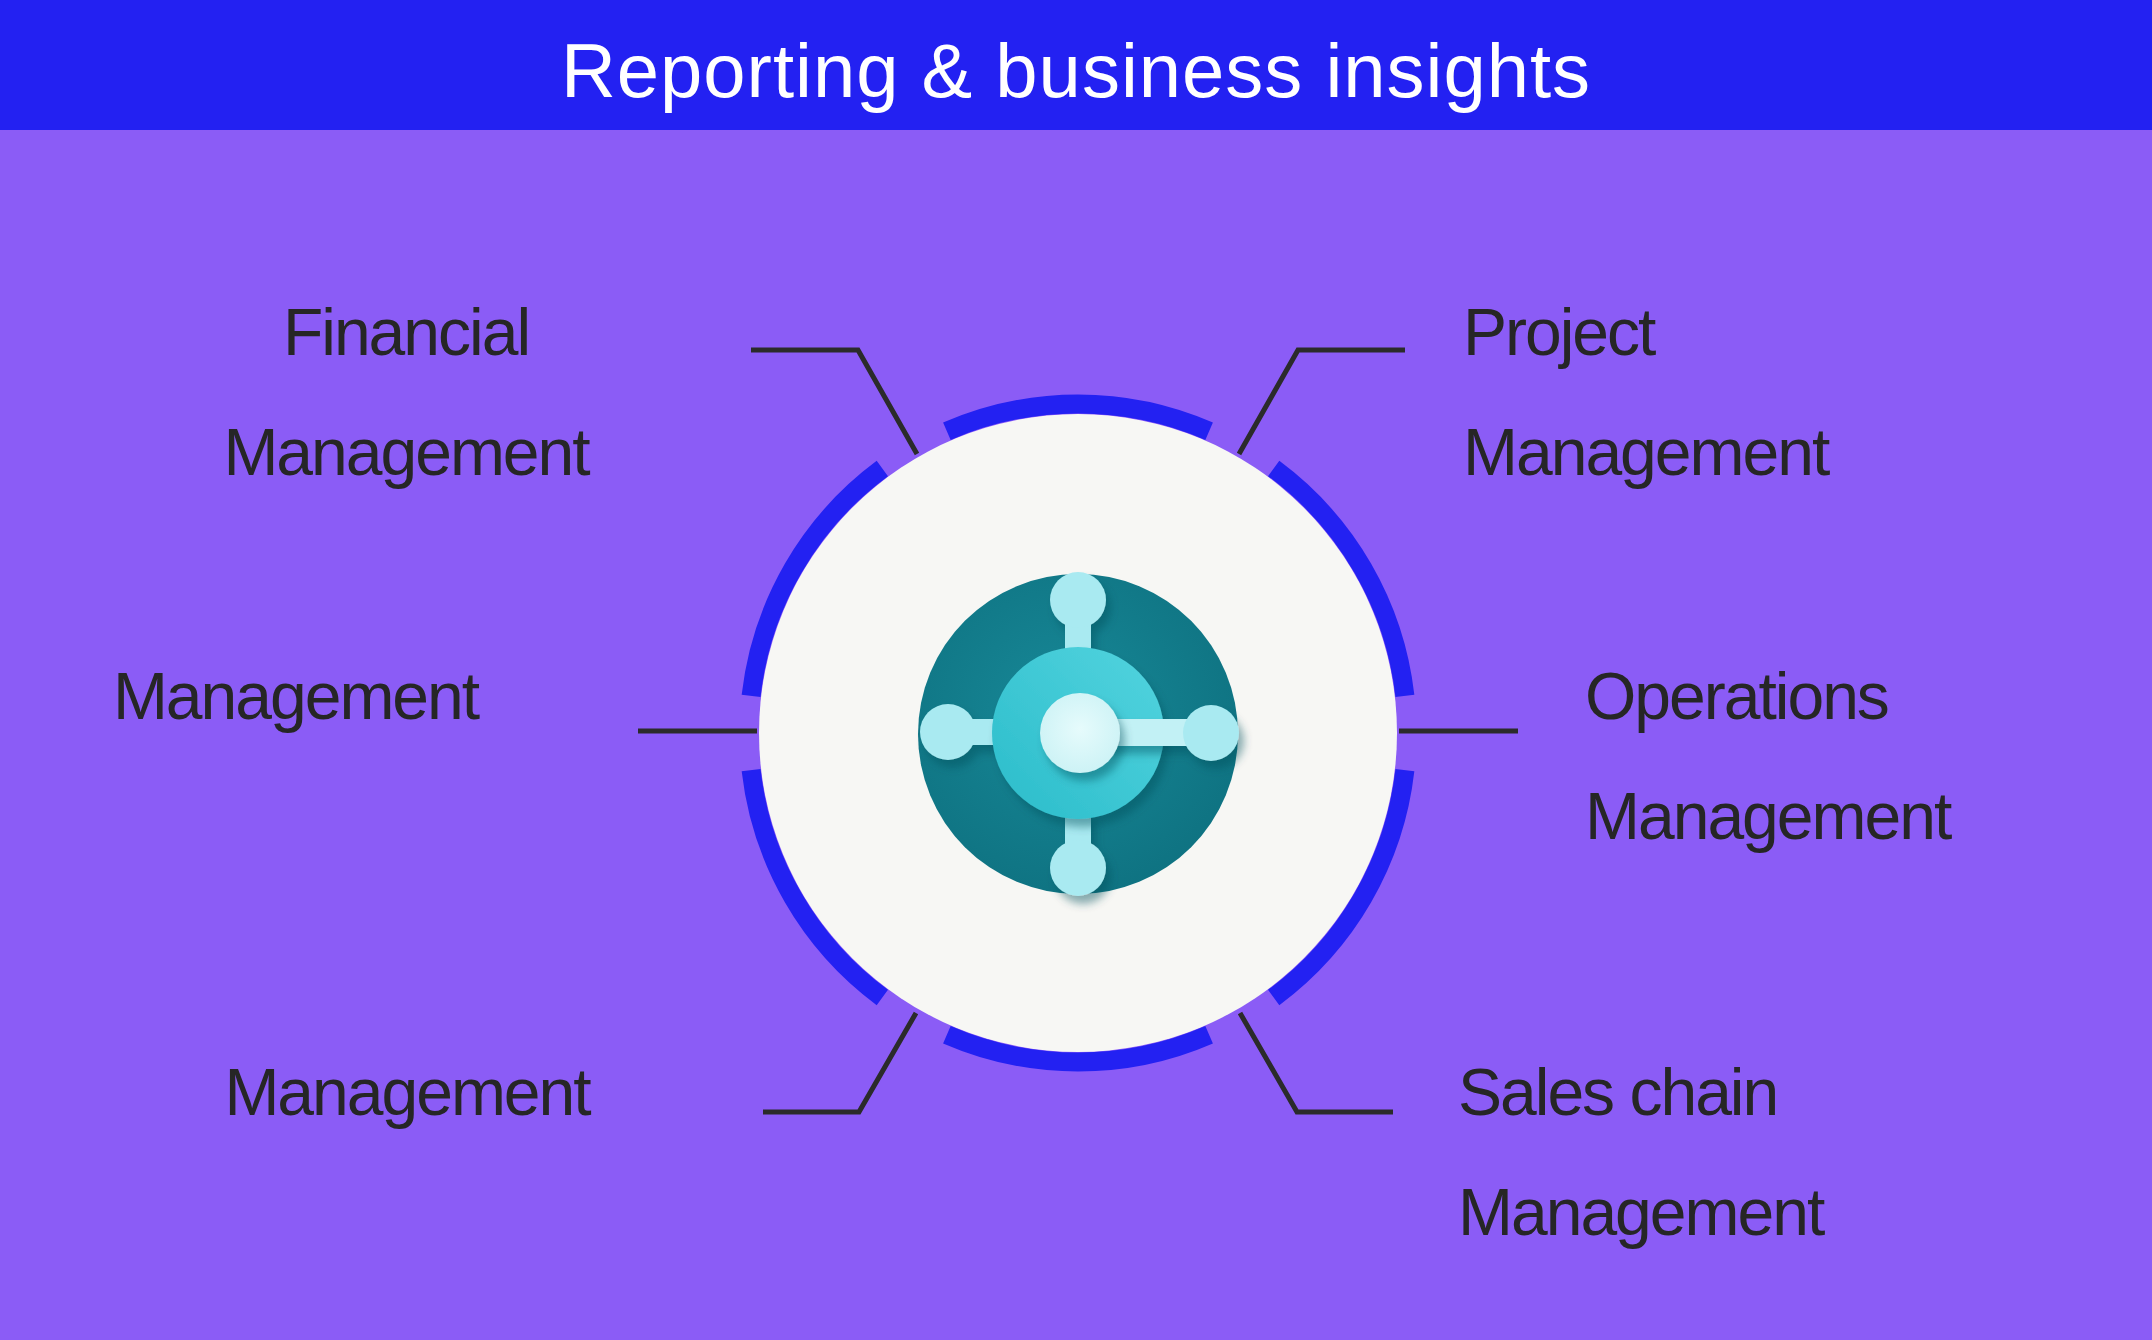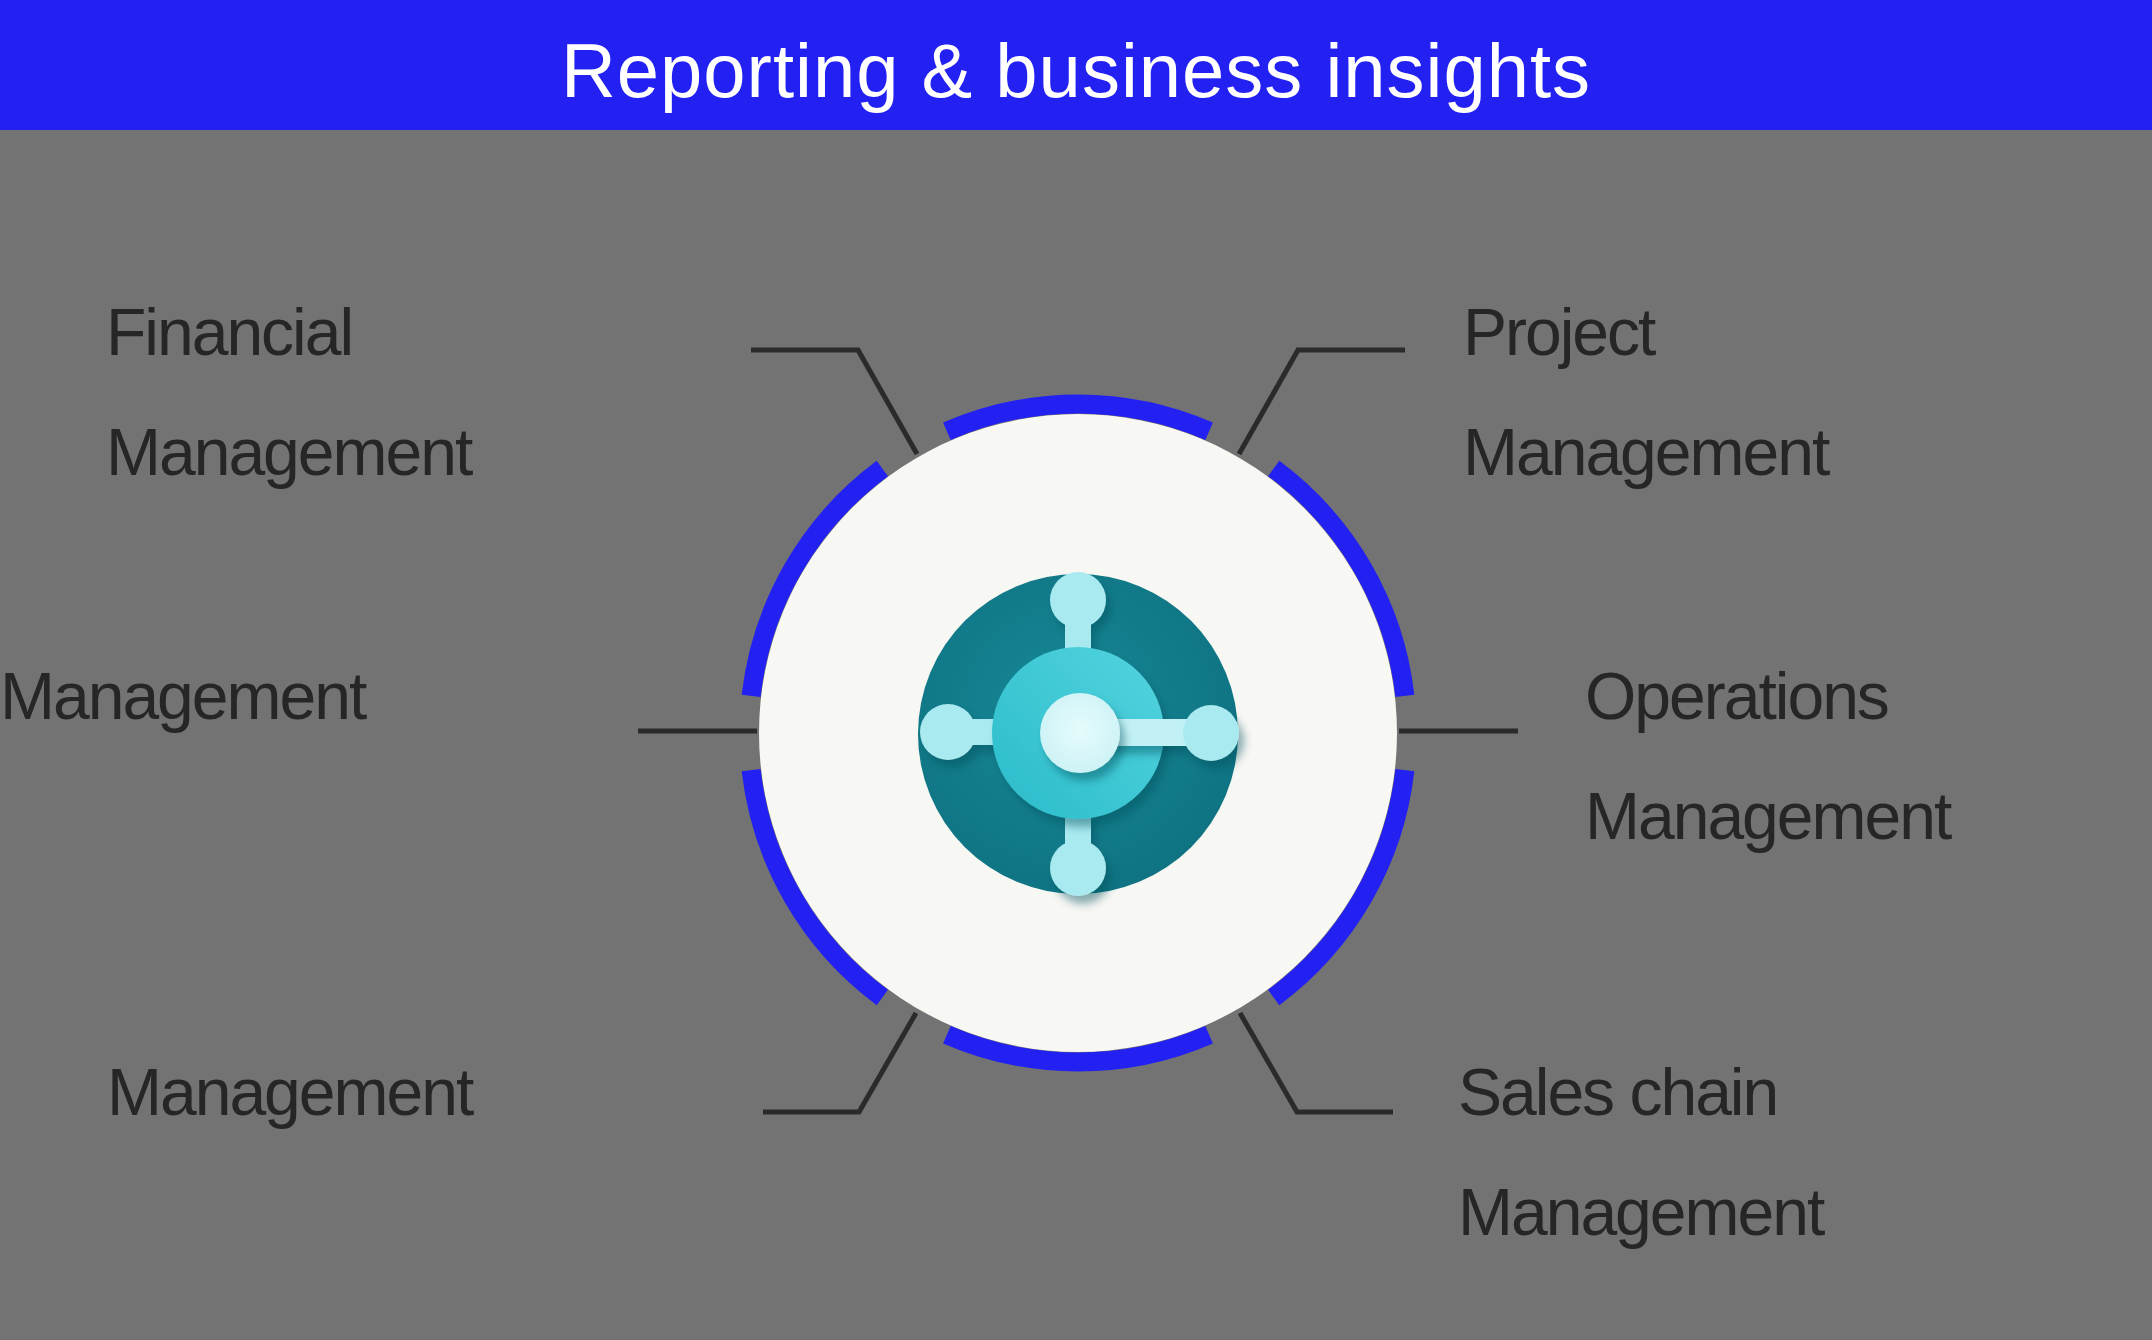--- a/index.html
+++ b/index.html
@@ -1,19 +1,19 @@
 <!DOCTYPE html>
 <html><head>
 <meta charset="utf-8">
 <style>
   html,body{margin:0;padding:0;background:#E9E9E4;}
   .stage{
     position:relative;
     width:2152px;height:1340px;
-    background:#737373;
+    background:#8b5cf6;
     overflow:hidden;
     font-family:"Liberation Sans", sans-serif;
   }
   .header{
     position:absolute;left:0;top:0;width:2152px;height:130px;
     background:#2321F2;
     display:flex;align-items:center;justify-content:center;
     padding-top:10px;box-sizing:border-box;
   }
   .header .title{
@@ -27,21 +27,21 @@
   .label{
     position:absolute;
     color:#262626;
     font-size:66px;
     font-weight:400;
     line-height:120px;
     letter-spacing:-2px;
     white-space:nowrap;
   }
   .label span{display:block;}
-  .label.align-right{text-align:left;}
+  .label.align-right{text-align:center;}
   .label.align-left{text-align:left;margin-left:20px;}
   #label-financial {left:106px;  top:272px;  width:600px;}
   #label-project   {left:1443px; top:272px;}
   #label-sales     {left:0px;    top:636px;  width:591px;}
   #label-operations{left:1565px; top:636px;}
   #label-service   {left:107px;  top:1032px; width:600px;}
   #label-supply    {left:1438px; top:1032px;}
 </style>
 </head>
 <body>

